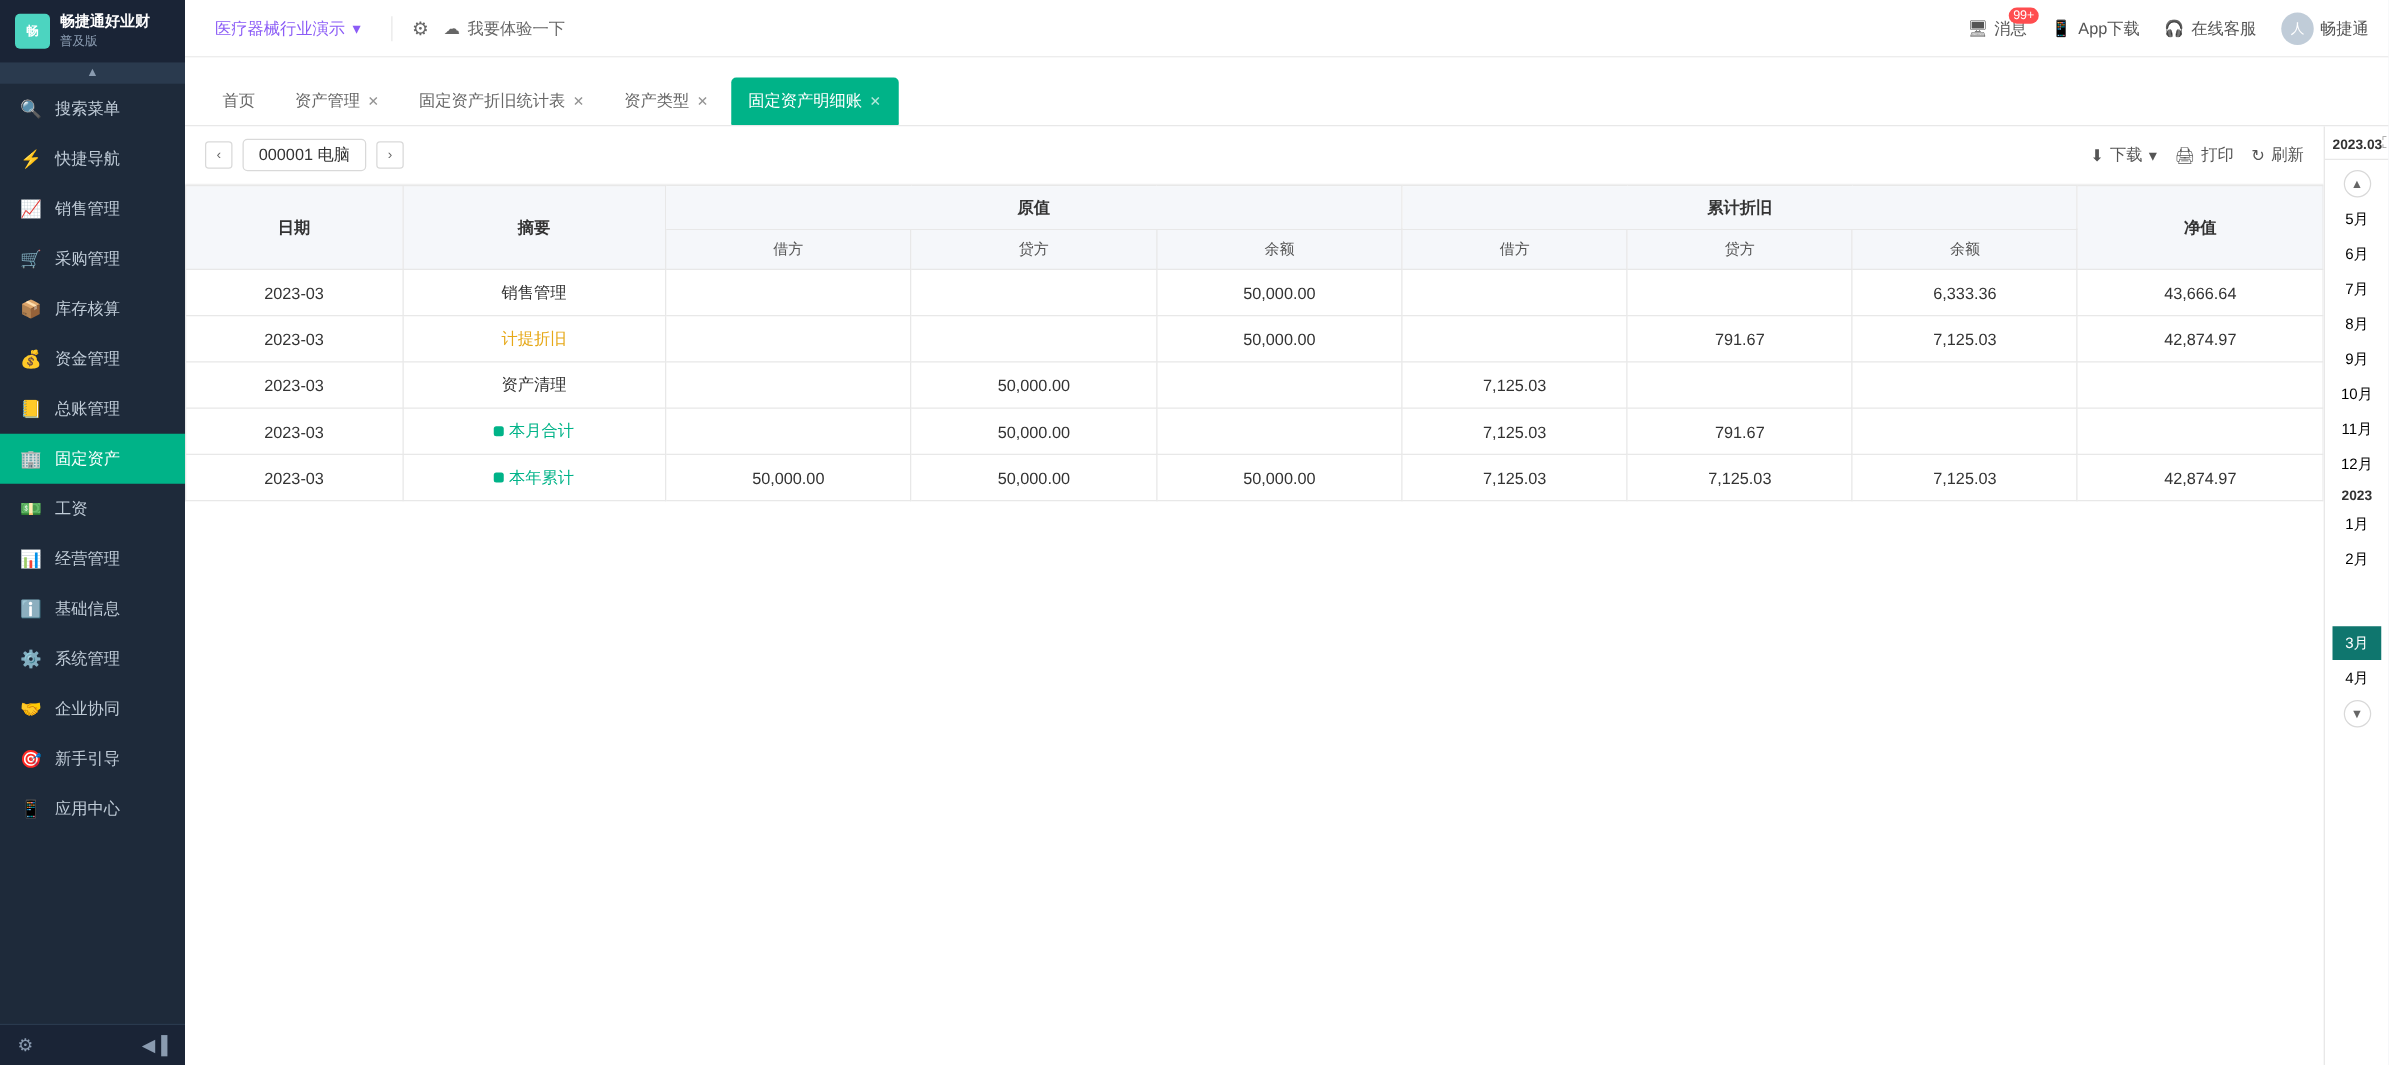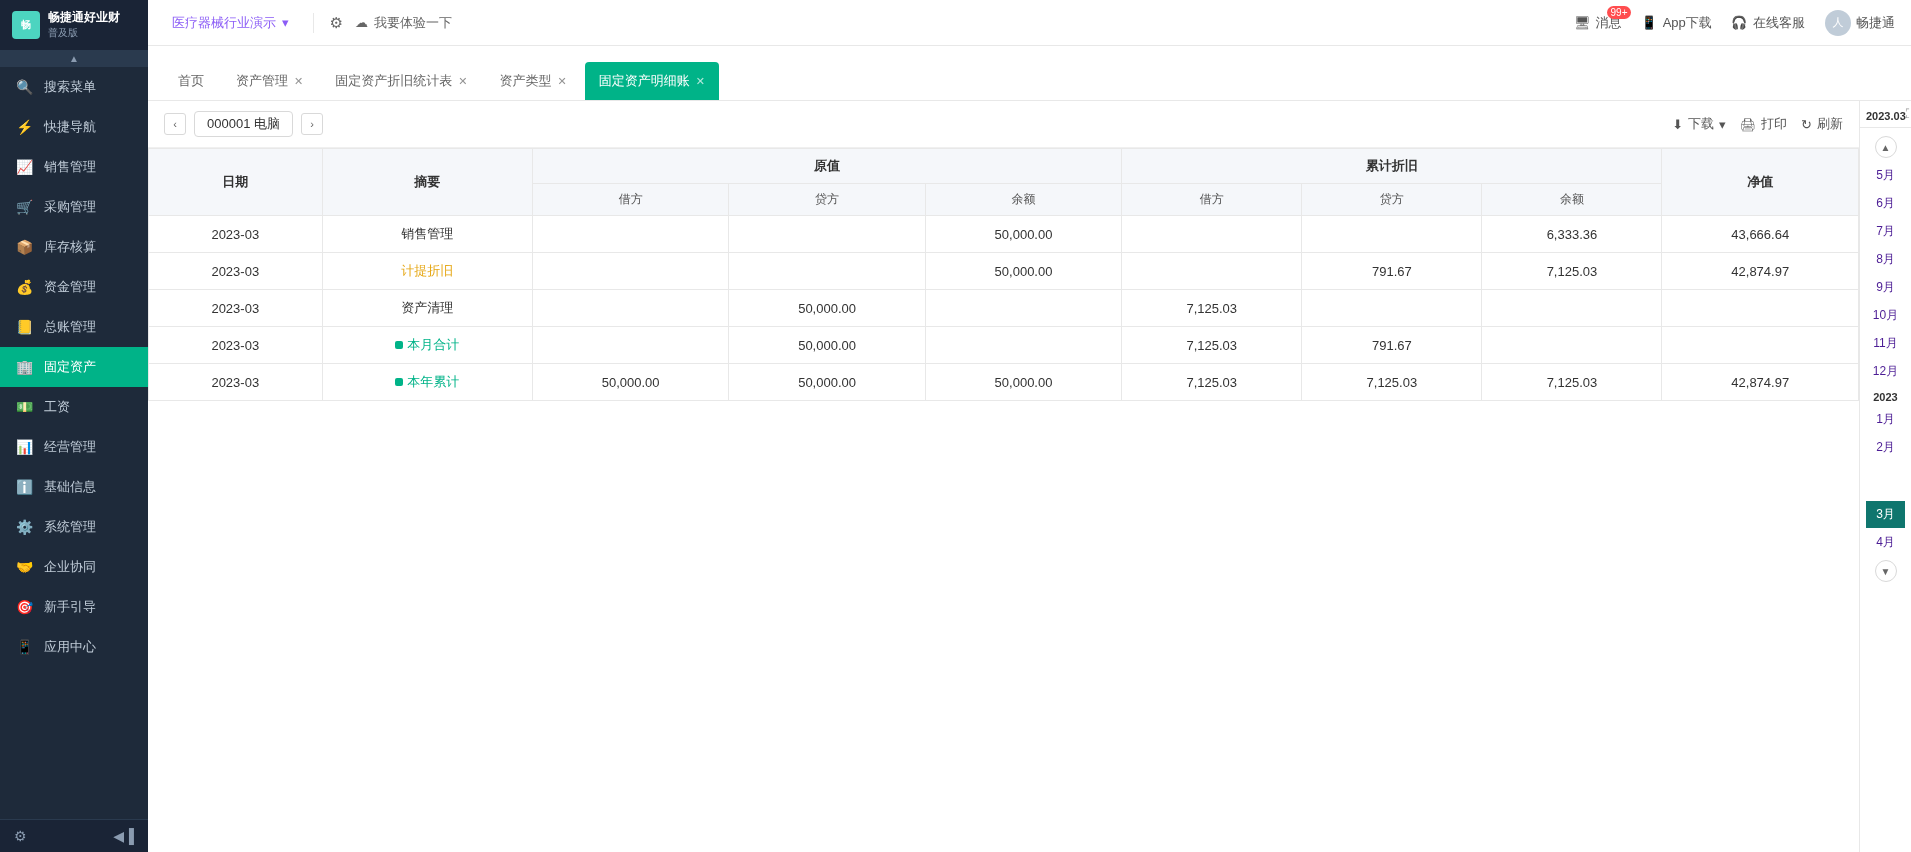--- a/index.html
+++ b/index.html
@@ -281,21 +281,21 @@
     .timeline-body { flex: 1; overflow-y: auto; padding: 4px 0; }
     .timeline-year {
       font-size: 11px;
       color: #333;
       text-align: center;
       padding: 5px 4px 2px;
       font-weight: 600;
     }
     .timeline-month {
       font-size: 12px;
-      color: #4c1d95;
+      color: #000000;
       text-align: center;
       padding: 5px 4px;
       cursor: pointer;
       border-radius: 12px;
       margin: 1px 6px;
     }
     .timeline-month.active {
       background: #0f766e;
       color: #fff;
       border-radius: 0;

